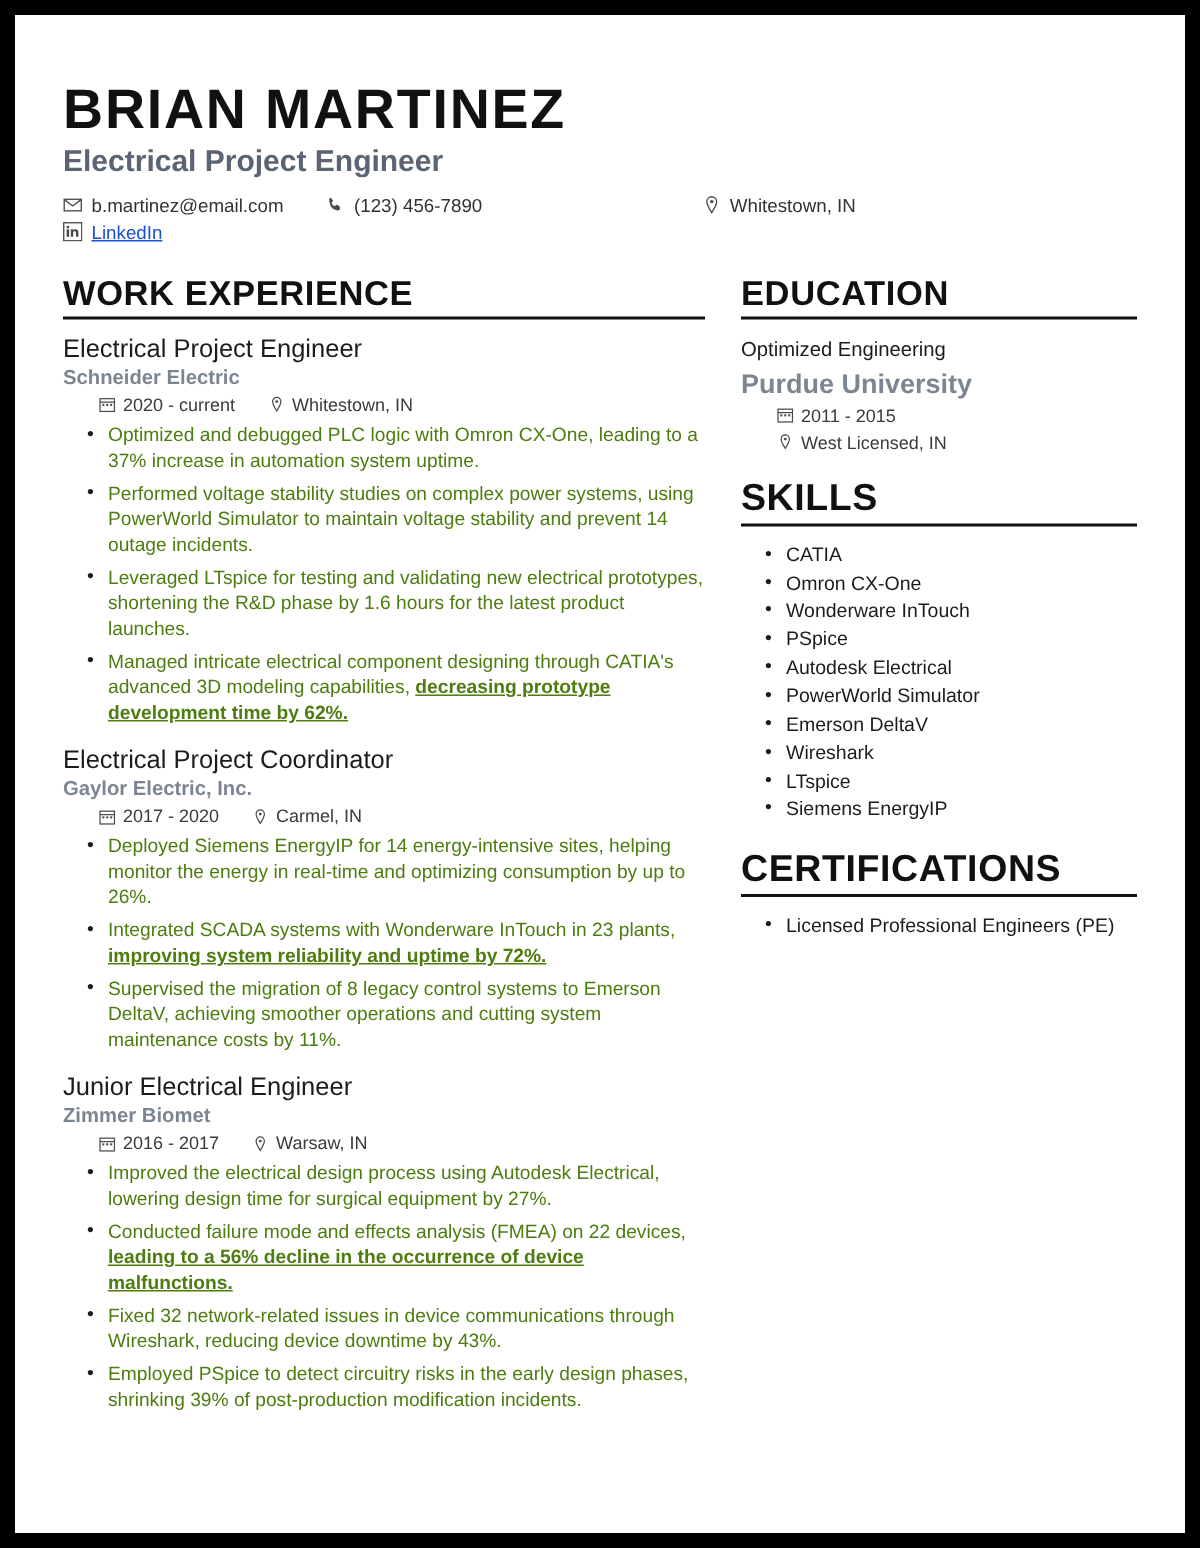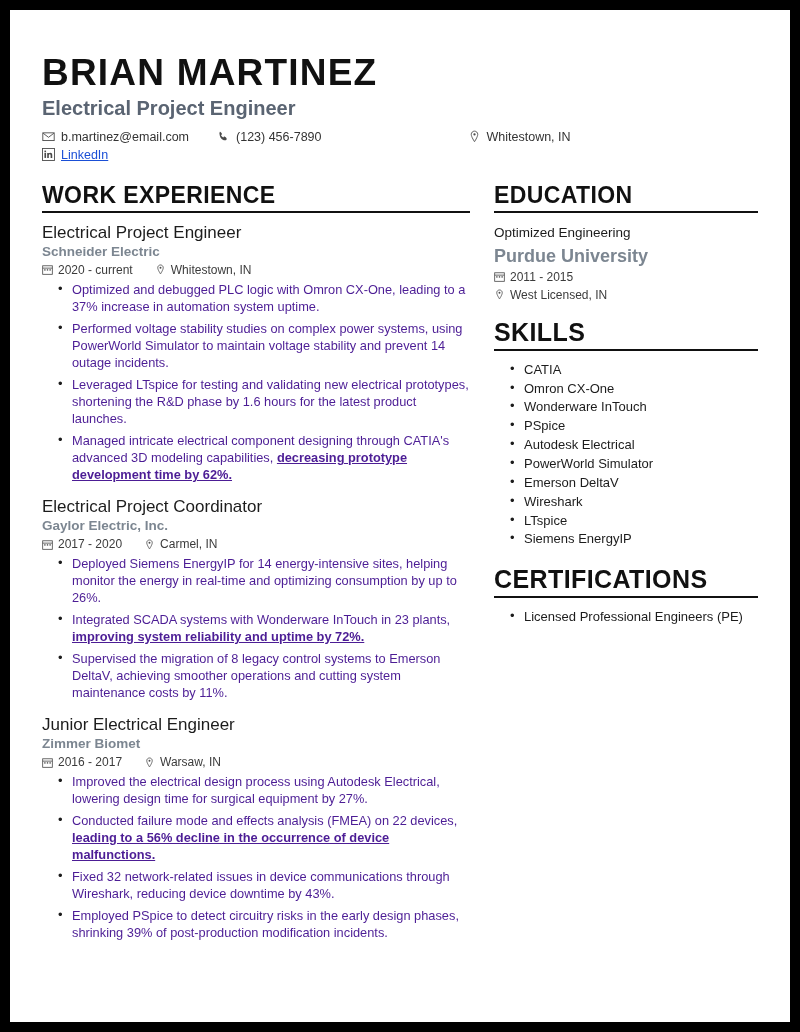--- a/index.html
+++ b/index.html
@@ -104,20 +104,21 @@
     font-weight: bold;
     color: #7c8691;
     margin: 0 0 4px 0;
   }
   .meta-row {
     display: flex;
     align-items: center;
     font-size: 12px;
     color: #3b3b3b;
     margin-bottom: 4px;
+    margin-left: 24px;
   }
   .meta-item {
     display: flex;
     align-items: center;
     margin-right: 22px;
     white-space: nowrap;
   }
   .meta-item .ico {
     margin-right: 5px;
     display: inline-flex;
@@ -127,21 +128,21 @@
 
   ul.bullets {
     margin: 2px 0 0 0;
     padding-left: 30px;
     list-style: none;
   }
   ul.bullets li {
     position: relative;
     font-size: 12.8px;
     line-height: 1.33;
-    color: #4c1d95;
+    color: #4d7c0f;
     margin-bottom: 5px;
   }
   ul.bullets li::before {
     content: "\2022";
     position: absolute;
     left: -14px;
     top: -1px;
     font-size: 13px;
     color: #1c1c1c;
   }

